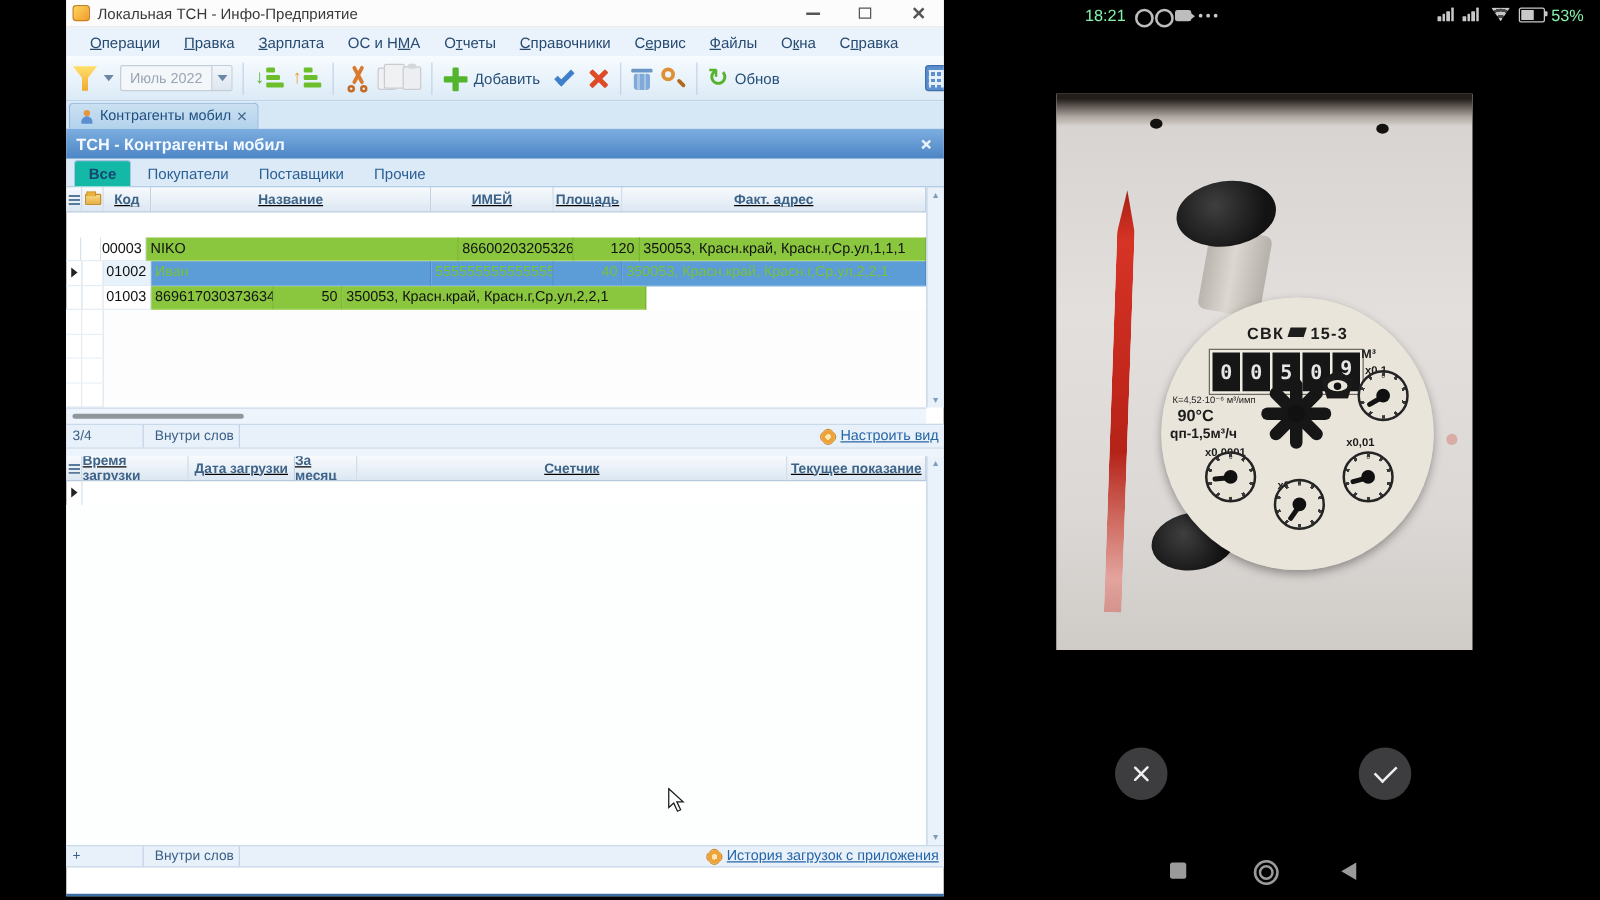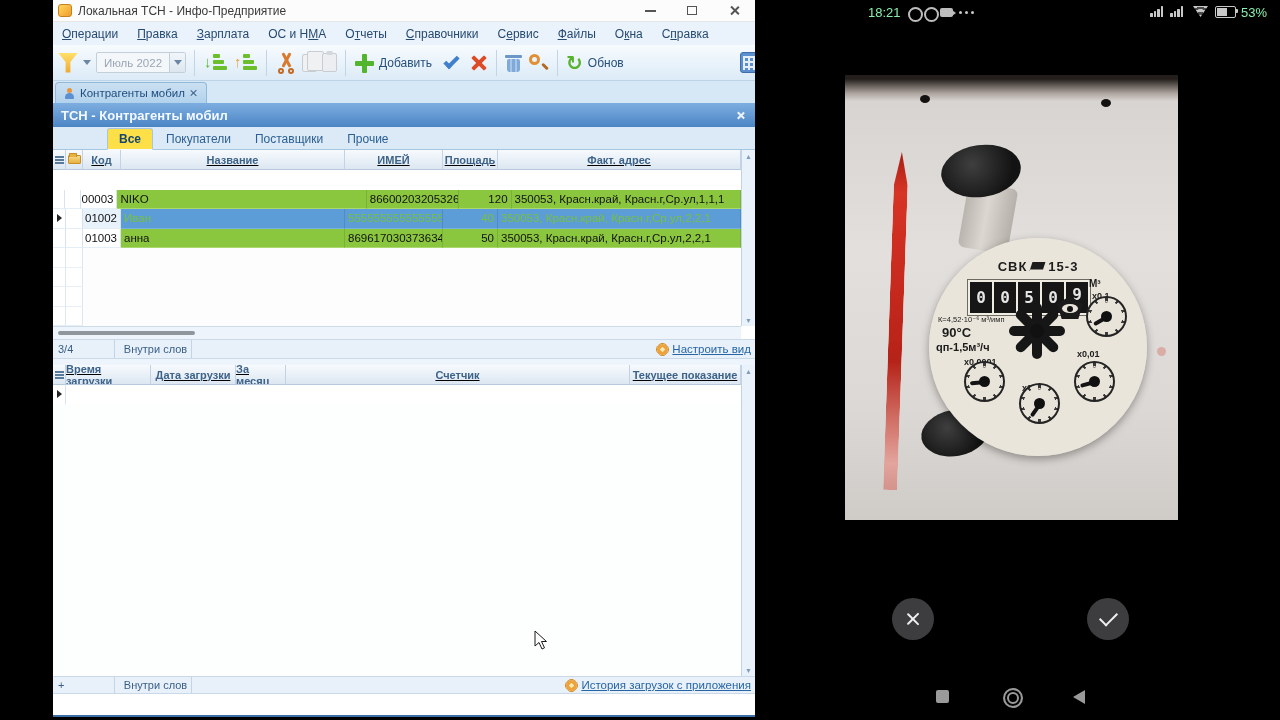--- a/index.html
+++ b/index.html
@@ -19,21 +19,21 @@
   .apptitle{font-size:12px;color:#3a3a3a;}
   .wctrls{margin-left:auto;display:flex;height:100%;}
   .wbtn{width:42px;height:100%;display:flex;align-items:center;justify-content:center;}
   .min-glyph{width:11px;height:2px;background:#555;}
   .max-glyph{width:10px;height:9px;border:1.5px solid #555;}
   .cross{position:relative;width:11px;height:11px;}
   .cross::before,.cross::after{content:"";position:absolute;left:5px;top:0;width:1.6px;height:11px;background:#555;}
   .cross::before{transform:rotate(45deg);} .cross::after{transform:rotate(-45deg);}
 
   .menubar{position:absolute;left:0;top:22px;width:100%;height:23px;background:#eaf3fb;
-           display:flex;align-items:center;gap:19px;padding-left:9px;font-size:12px;color:#274a71;}
+           display:flex;align-items:center;gap:19px;padding-left:19px;font-size:12px;color:#274a71;}
   .menubar span{cursor:default;}
 
   .toolbar{position:absolute;left:0;top:45px;width:100%;height:36px;
            background:linear-gradient(#f7fbfe,#dcebf7);border-bottom:1px solid #bdd3e8;
            display:flex;align-items:center;padding-left:5px;gap:5px;overflow:hidden;}
   .tsep{width:1px;height:26px;background:#c2d4e5;margin:0 3px;flex:none;}
   .tbtn{display:flex;align-items:center;justify-content:center;flex:none;}
   .funnel{width:20px;height:20px;background:linear-gradient(#ffe06a,#f0a830);
           clip-path:polygon(0 0,100% 0,62% 48%,62% 100%,38% 100%,38% 48%);}
   .caret{width:0;height:0;border-left:4px solid transparent;border-right:4px solid transparent;
@@ -97,22 +97,22 @@
               background:linear-gradient(#7daee0,#4c85c5);display:flex;align-items:center;
               padding:0 10px 0 8px;color:#f4faff;font-weight:bold;font-size:13px;}
   .paneltitle .pclose{margin-left:auto;}
   .pclose .cx{position:relative;width:9px;height:9px;}
   .pclose .cx::before,.pclose .cx::after{content:"";position:absolute;left:4px;top:0;width:1.7px;height:9px;background:#eaf2fa;}
   .pclose .cx::before{transform:rotate(45deg);} .pclose .cx::after{transform:rotate(-45deg);}
 
   .subtabs{position:absolute;left:0;top:127px;width:100%;height:23px;background:#dceaf7;
            border-bottom:1px solid #a7c6e0;display:flex;align-items:flex-end;padding-left:6px;gap:2px;font-size:12px;}
   .subtab{padding:3px 11px;color:#2c6094;}
-  .subtab.active{background:#fde047;border:1px solid #a7c6e0;border-bottom:1px solid #f7fbfe;
-                 border-radius:3px 3px 0 0;font-weight:bold;color:#17466f;margin-bottom:-1px;margin-left:48px;}
+  .subtab.active{background:#14b8a6;border:1px solid #a7c6e0;border-bottom:1px solid #f7fbfe;
+                 border-radius:3px 3px 0 0;font-weight:bold;color:#17466f;margin-bottom:-1px;}
 
   
   .hrow{position:absolute;left:0;width:688px;height:20px;display:flex;text-decoration:underline;}
   .hcell{height:100%;background:linear-gradient(#f7fafd,#dce7f2);border-right:1px solid #c3d3e4;
          border-bottom:1px solid #b7c9dc;font-size:11px;font-weight:bold;color:#3e6388;
          display:flex;align-items:center;justify-content:center;overflow:hidden;}
   .hamb{width:9px;height:8px;background:repeating-linear-gradient(#5a7a9a 0 1.6px,transparent 1.6px 3.2px);}
   .folder{position:relative;width:13px;height:9px;background:linear-gradient(#f7d98a,#e8b23f);
           border:1px solid #c98f2a;border-radius:1px;}
   .folder::before{content:"";position:absolute;left:0;top:-3px;width:6px;height:3px;background:#e8b23f;
@@ -402,21 +402,20 @@
     <div class="tcell codesel ralign" style="width:38px">01002</div>
     <div class="tcell blue lalign" style="width:224px">Иван</div>
     <div class="tcell blue lalign" style="width:98px">555555555555555</div>
     <div class="tcell blue ralign" style="width:55px">40</div>
     <div class="tcell blue lalign" style="width:243px">350053, Красн.край, Красн.г,Ср.ул,2,2,1</div>
   </div>
   <div class="trow" style="top:228.5px">
     <div class="tcell" style="width:13px"></div>
     <div class="tcell" style="width:17px"></div>
     <div class="tcell codebg ralign" style="width:38px">01003</div>
-    <div class="tcell green lalign" style="width:224px">анна</div>
     <div class="tcell green lalign" style="width:98px">869617030373634</div>
     <div class="tcell green ralign" style="width:55px">50</div>
     <div class="tcell green lalign" style="width:243px">350053, Красн.край, Красн.г,Ср.ул,2,2,1</div>
   </div>
 
   <div class="t1empty">
     <div class="stub" style="left:0;top:0;width:13px;height:19.5px"></div>
       <div class="stub" style="left:13px;top:0;width:17px;height:19.5px"></div>
     <div class="stub" style="left:0;top:19.5px;width:13px;height:19.5px"></div>
       <div class="stub" style="left:13px;top:19.5px;width:17px;height:19.5px"></div>

